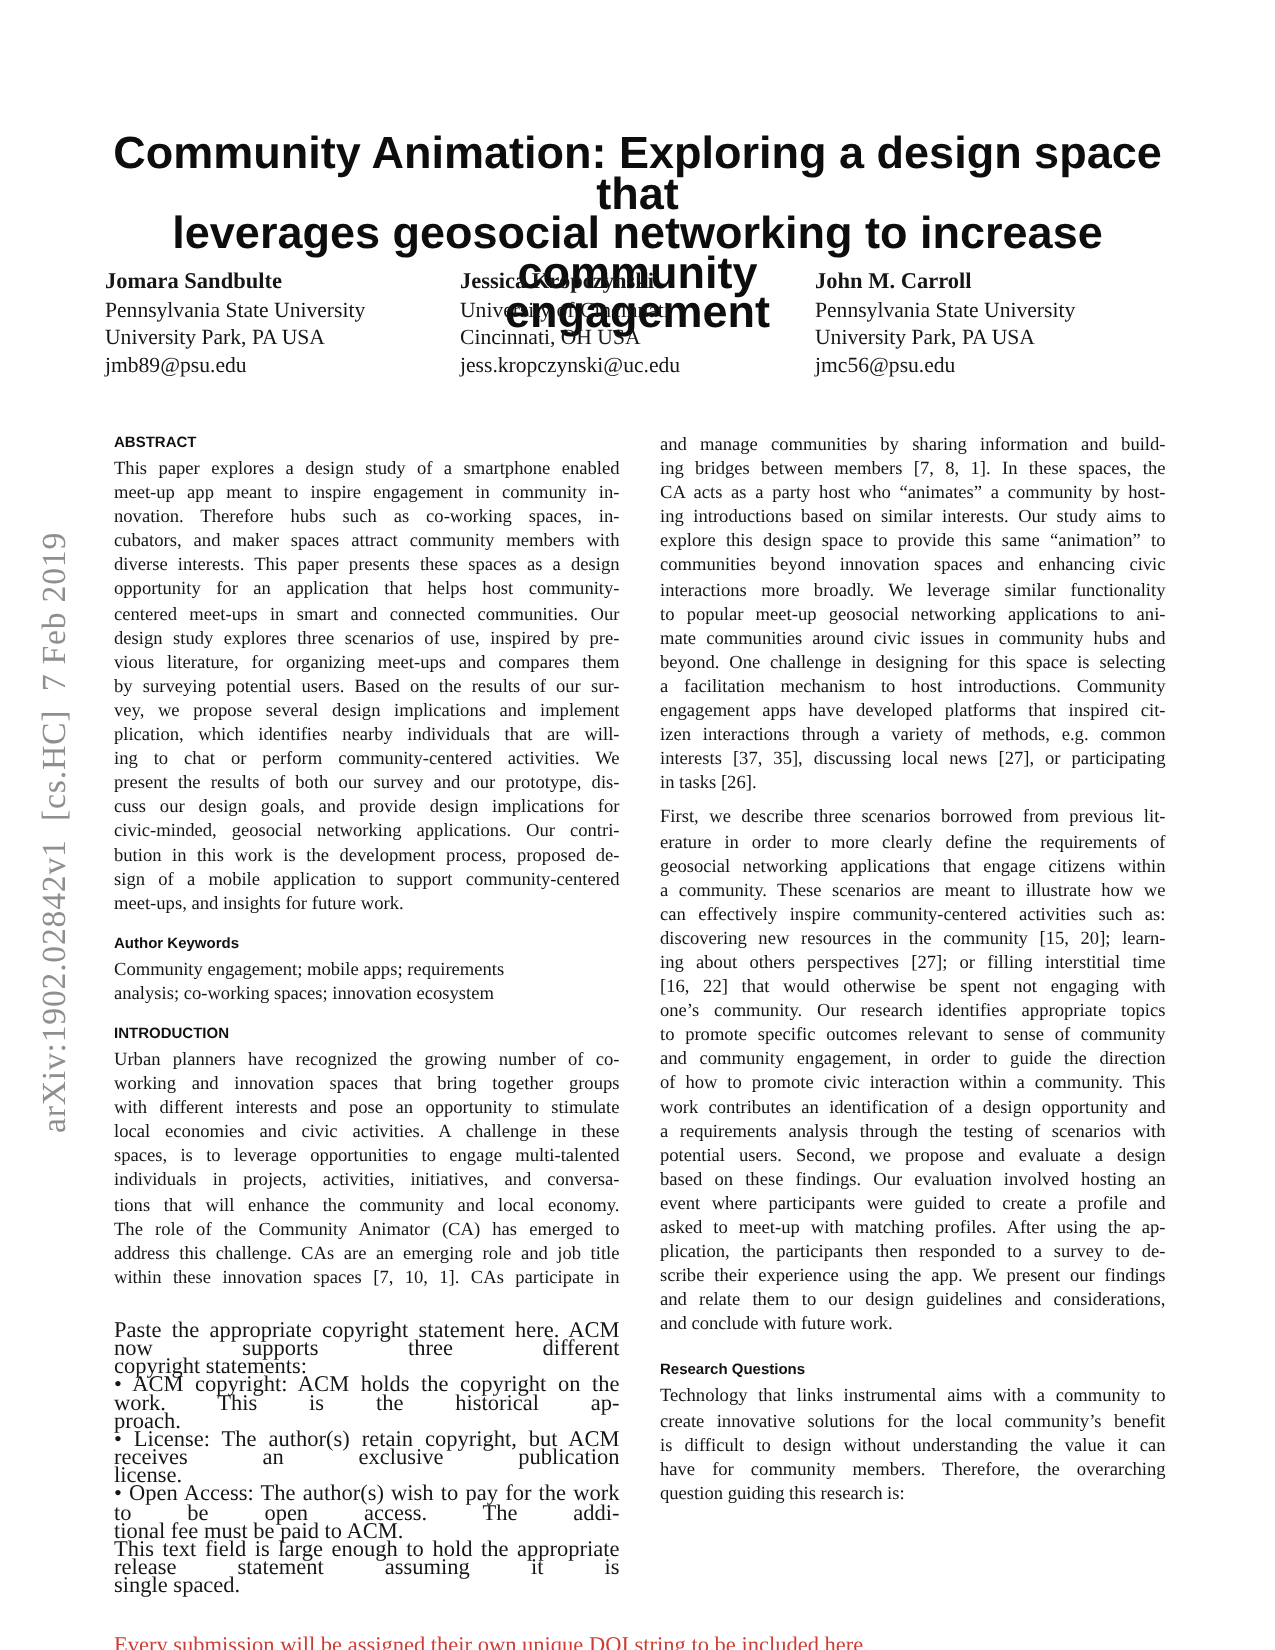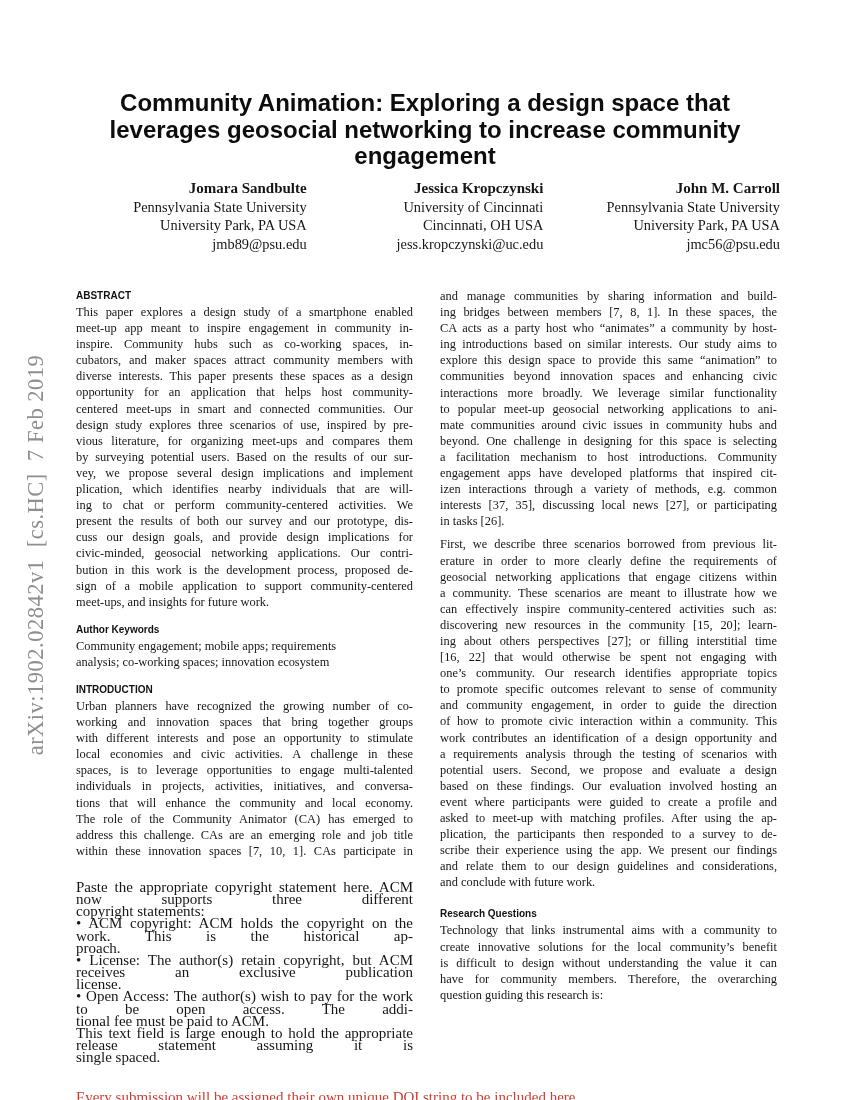--- a/index.html
+++ b/index.html
@@ -32,37 +32,37 @@
 
   
   #title-block {
     position: absolute;
     left: 75px;
     top: 90px;
     width: 700px;
     text-align: center;
     font-family: "Liberation Sans", sans-serif;
     font-weight: bold;
-    font-size: 24px;
+    font-size: 30px;
     line-height: 26.5px;
     color: #0d0d0d;
   }
 
   
   #authors-row {
     position: absolute;
     left: 70px;
     top: 179px;
     width: 710px;
     display: flex;
     justify-content: space-between;
   }
   .author {
     flex: 1 1 0;
-    text-align: right;
+    text-align: left;
     font-size: 14.4px;
     line-height: 18.7px;
   }
   .author .name {
     font-weight: bold;
     font-size: 15px;
   }
 
   
   .col {
@@ -145,21 +145,21 @@
       <div>University Park, PA USA</div>
       <div>jmc56@psu.edu</div>
     </div>
   </div>
 
   <div id="col-left" class="col">
       <div class="sec-heading">ABSTRACT</div>
       <div class="para">
         <div class="line just">This paper explores a design study of a smartphone enabled</div>
         <div class="line just">meet-up app meant to inspire engagement in community in-</div>
-        <div class="line just">inspire.  Community hubs such as co-working spaces, in-</div>
+        <div class="line just">novation.  Therefore hubs such as co-working spaces, in-</div>
         <div class="line just">cubators, and maker spaces attract community members with</div>
         <div class="line just">diverse interests. This paper presents these spaces as a design</div>
         <div class="line just">opportunity for an application that helps host community-</div>
         <div class="line just">centered meet-ups in smart and connected communities. Our</div>
         <div class="line just">design study explores three scenarios of use, inspired by pre-</div>
         <div class="line just">vious literature, for organizing meet-ups and compares them</div>
         <div class="line just">by surveying potential users. Based on the results of our sur-</div>
         <div class="line just">vey, we propose several design implications and implement</div>
         <div class="line just">plication, which identifies nearby individuals that are will-</div>
         <div class="line just">ing to chat or perform community-centered activities.  We</div>

